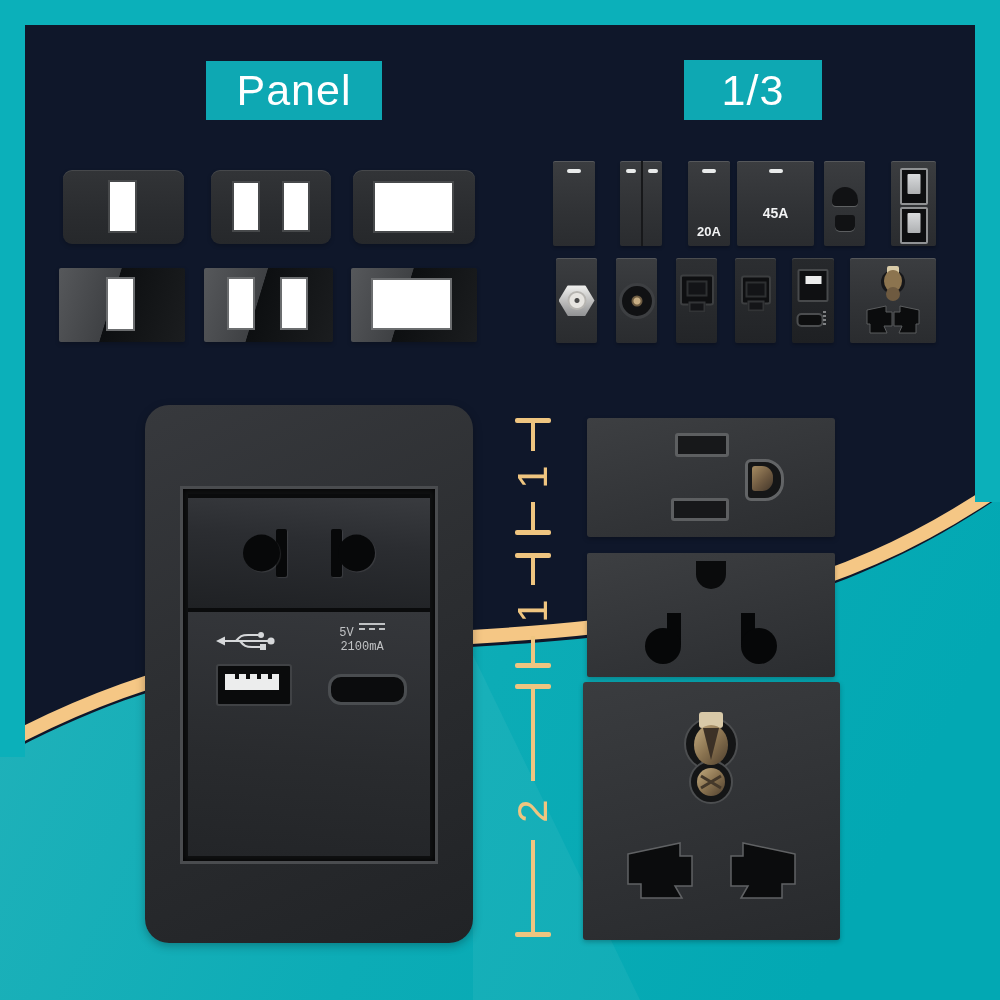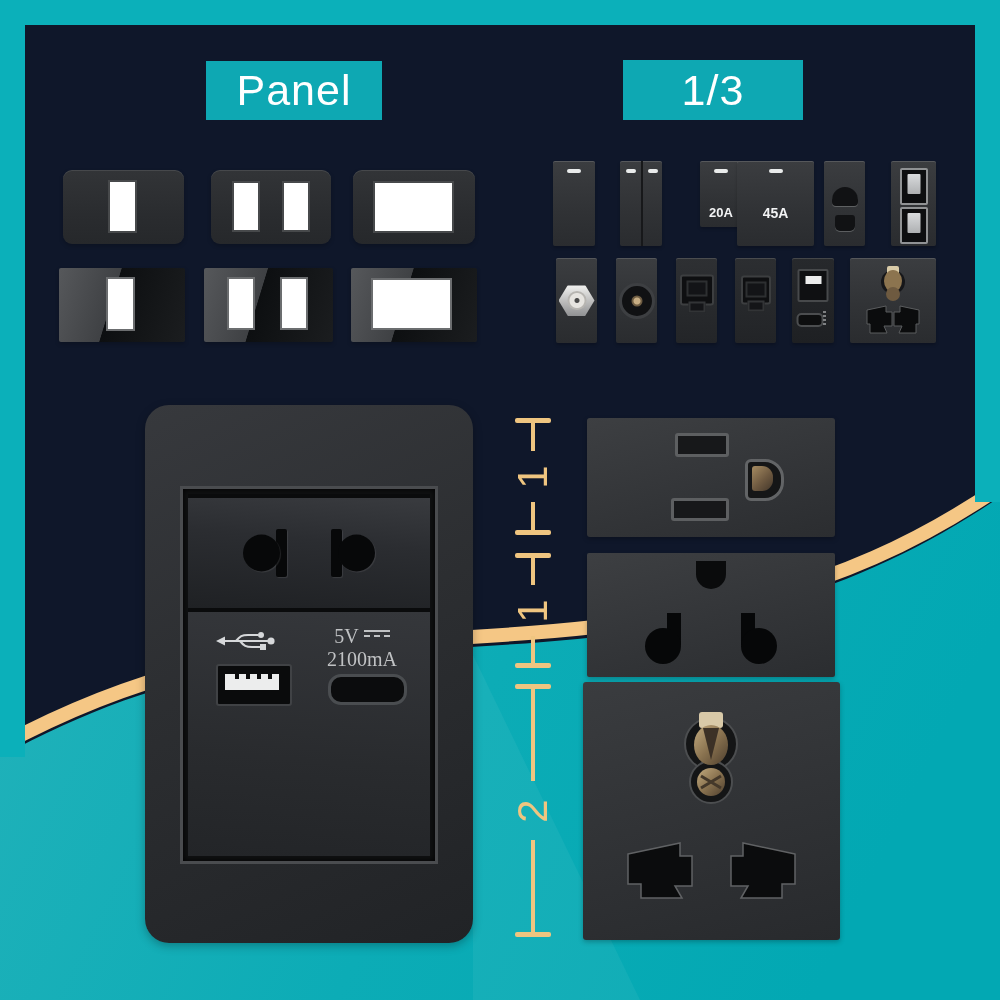--- a/index.html
+++ b/index.html
@@ -88,21 +88,21 @@
   .pin.r{right:55px;} .pin.r .bar{left:2px;} .pin.r .circ{right:0;}
   .slot-usb{flex:1;position:relative;background:linear-gradient(185deg,#35373b 0%,#292b2e 60%,#232528 100%);}
   .usb-a-port{position:absolute;left:28px;top:52px;width:72px;height:38px;background:#0a0b0c;
           border:2px solid #404245;border-radius:3px;}
   .usb-a-port .tongue{position:absolute;left:7px;top:8px;width:54px;height:16px;background:#eceded;}
   .usb-a-port .teeth{position:absolute;left:10px;top:8px;width:48px;height:5px;
           background:repeating-linear-gradient(90deg,transparent 0 7px,#0a0b0c 7px 11px);}
   .usb-c-port{position:absolute;left:140px;top:62px;width:73px;height:25px;border-radius:13px;
           background:#0b0c0d;border:3px solid #4a4d50;}
   .usb-spec{position:absolute;left:128px;top:13px;width:92px;text-align:center;color:#c0c2c4;
-          font-family:Liberation Serif, serif;font-size:20px;line-height:1.15;}
+          font-family:Liberation Mono, monospace;font-size:12px;line-height:1.15;}
   .dcsym{display:inline-block;width:26px;height:9px;margin-left:5px;
          border-top:2px solid #c0c2c4;position:relative;top:-2px;}
   .dcsym::after{content:"";position:absolute;left:0;top:3px;width:100%;height:2px;
          background:repeating-linear-gradient(90deg,#c0c2c4 0 6px,transparent 6px 10px);}
   .usb-icon{position:absolute;left:26px;top:16px;}
 
   
   .rmod{position:absolute;background:linear-gradient(165deg,#3d3f42 0%,#333538 55%,#2b2d30 100%);
         box-shadow:0 2px 5px rgba(0,0,0,.25);}
   .rslot{position:absolute;background:#17181a;border:3px solid #5d5f61;border-radius:3px;}
@@ -136,21 +136,21 @@
     <path d="M473,655 L640,1000 L473,1000 Z" fill="rgba(255,255,255,0.05)"></path>
   </svg>
 
   <div class="border-strip" style="left:0;top:0;width:1000px;height:25px;"></div>
   <div class="border-strip" style="left:0;top:0;width:25px;height:757px;"></div>
   <div class="border-strip" style="left:975px;top:0;width:25px;height:502px;"></div>
 
   <div class="label-box" style="left:206px;top:61px;width:176px;height:59px;">
     <span>Panel</span>
   </div>
-  <div class="label-box" style="left:623px;top:60px;width:180px;height:60px;">
+  <div class="label-box" style="left:684px;top:60px;width:138px;height:60px;">
     <span>1/3</span>
   </div>
 
   <div class="panel matte" style="left:63px;top:170px;width:121px;height:74px;">
     <div class="opening" style="left:45px;top:10px;width:25px;height:49px;"></div>
   </div>
   <div class="panel matte" style="left:211px;top:170px;width:120px;height:74px;">
     <div class="opening" style="left:21px;top:11px;width:24px;height:47px;"></div>
     <div class="opening" style="left:71px;top:11px;width:24px;height:47px;"></div>
   </div>
@@ -172,21 +172,21 @@
     <div class="indicator"></div>
   </div>
   <div class="mod" style="left:620px;top:161px;width:42px;height:85px;">
     <div class="half">
         <div class="indicator" style="width:10px;"></div>
       </div>
     <div class="half r">
         <div class="indicator" style="width:10px;"></div>
       </div>
   </div>
-  <div class="mod" style="left:688px;top:161px;width:42px;height:66px;margin-left:12px;">
+  <div class="mod" style="left:688px;top:161px;width:42px;height:85px;">
     <div class="indicator"></div>
     <div class="mod-label">20A</div>
   </div>
   <div class="mod" style="left:737px;top:161px;width:77px;height:85px;">
     <div class="indicator"></div>
     <div class="mod-label" style="font-size:14px;bottom:25px;">45A</div>
   </div>
   <div class="mod" style="left:824px;top:161px;width:41px;height:85px;">
     <div class="hole-arch"></div>
     <div class="hole-t"></div>

